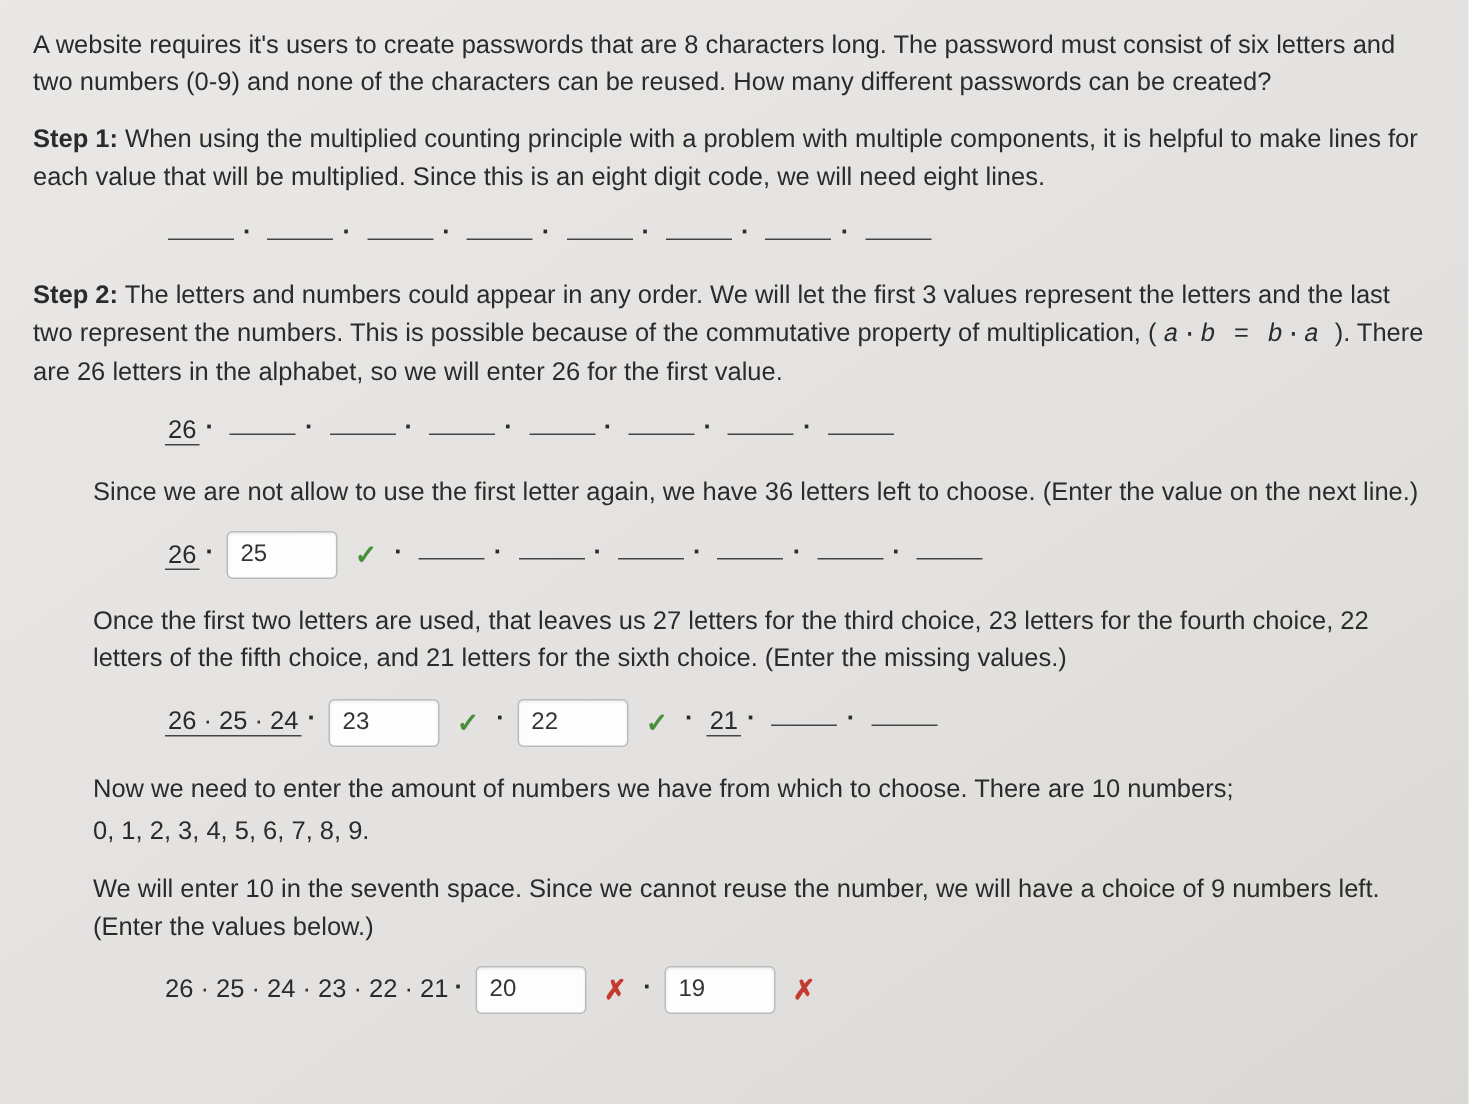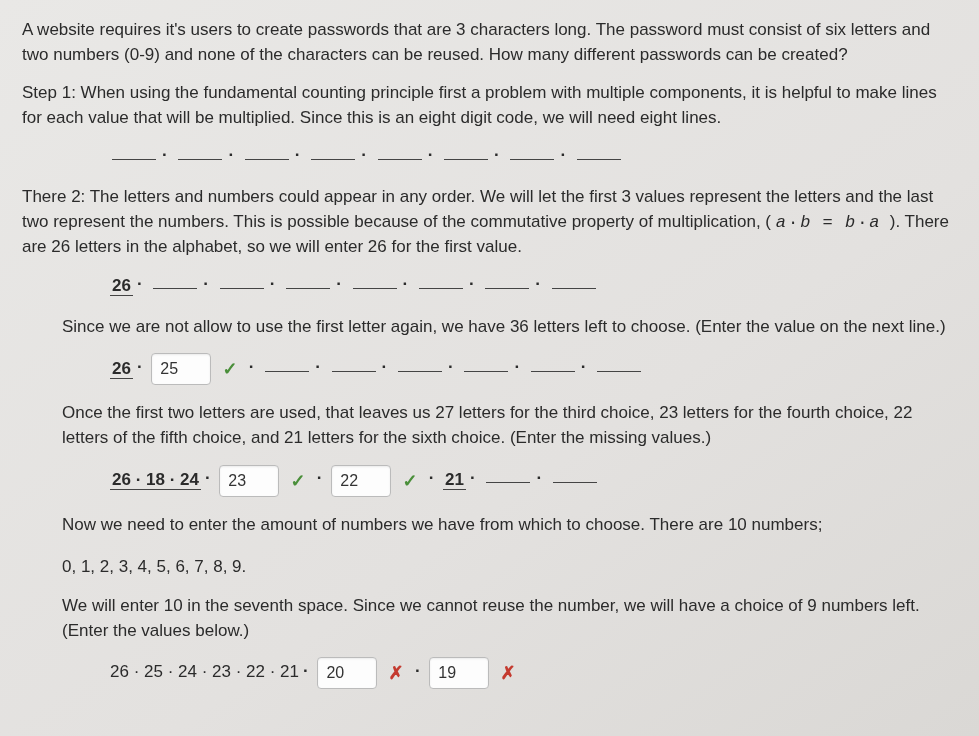--- a/index.html
+++ b/index.html
@@ -8,38 +8,38 @@
     padding: 18px 22px;
     width: 979px;
     font-family: "Segoe UI", "Helvetica Neue", Arial, sans-serif;
     font-size: 17px;
     line-height: 1.45;
     color: #2b2b2b;
     background: linear-gradient(145deg, #e9e8e6 0%, #e3e1df 60%, #dad8d5 100%);
     background-attachment: fixed;
   }
   p { margin: 0 0 14px 0; }
-  b { font-weight: 400; }
+  b { font-weight: 700; }
   .indent { padding-left: 40px; }
   .indent2 { padding-left: 88px; }
   .blank {
     display: inline-block;
     border-bottom: 1.5px solid #444;
     width: 44px;
     height: 0.9em;
     vertical-align: baseline;
     margin: 0 2px;
     position: relative;
     top: -2px;
   }
   .dot { margin: 0 4px; font-weight: 700; position: relative; top: -2px; }
-  .static { border-bottom: 1.5px solid #444; padding: 0 2px; font-weight: bold; }
+  .static { border-bottom: 1.5px solid #444; padding: 0 2px; }
   .row { margin: 8px 0 16px 0; white-space: nowrap; }
   input.answer {
-    width: 60px;
+    width: 74px;
     height: 32px;
     font-size: 16px;
     padding: 2px 8px;
     border: 1px solid #bbb;
     border-radius: 4px;
     background: #fdfdfd;
     color: #333;
     vertical-align: middle;
     box-shadow: inset 0 1px 2px rgba(0,0,0,0.08);
   }
@@ -53,39 +53,39 @@
     margin-left: 4px;
   }
   .correct { color: #4a8f3a; }
   .wrong { color: #c43a2f; }
   .math { font-family: Liberation Mono, monospace; font-style: italic; }
   .math .op { font-style: normal; margin: 0 2px; }
 </style>
 </head>
 <body>
 
-<p>A website requires it's users to create passwords that are 3 characters long. The password must consist of six letters and two numbers (0-9) and none of the characters can be reused. How many different passwords can be created?</p>
+<p>A website requires it's users to create passwords that are 8 characters long. The password must consist of six letters and two numbers (0-9) and none of the characters can be reused. How many different passwords can be created?</p>
 
 <p>
-  <b>Step 1:</b><span> When using the fundamental counting principle first a problem with multiple components, it is helpful to make lines for each value that will be multiplied. Since this is an eight digit code, we will need eight lines.</span>
+  <b>Step 1:</b><span> When using the multiplied counting principle with a problem with multiple components, it is helpful to make lines for each value that will be multiplied. Since this is an eight digit code, we will need eight lines.</span>
 </p>
 
 <div class="row indent2">
   <span class="blank"></span><span class="dot">·</span>
   <span class="blank"></span><span class="dot">·</span>
   <span class="blank"></span><span class="dot">·</span>
   <span class="blank"></span><span class="dot">·</span>
   <span class="blank"></span><span class="dot">·</span>
   <span class="blank"></span><span class="dot">·</span>
   <span class="blank"></span><span class="dot">·</span>
   <span class="blank"></span>
 </div>
 
 <p>
-  <b>There 2:</b><span> The letters and numbers could appear in any order. We will let the first 3 values represent the letters and the last two represent the numbers. This is possible because of the commutative property of multiplication, (</span>
+  <b>Step 2:</b><span> The letters and numbers could appear in any order. We will let the first 3 values represent the letters and the last two represent the numbers. This is possible because of the commutative property of multiplication, (</span>
   <span class="math">
     <span>a</span><span class="op">·</span><span>b</span>
     <span class="op">=</span>
     <span>b</span><span class="op">·</span><span>a</span>
   </span><span>). There are 26 letters in the alphabet, so we will enter 26 for the first value.</span>
 </p>
 
 <div class="row indent2">
   <span class="static">26</span><span class="dot">·</span>
   <span class="blank"></span><span class="dot">·</span>
@@ -108,33 +108,33 @@
   <span class="blank"></span><span class="dot">·</span>
   <span class="blank"></span><span class="dot">·</span>
   <span class="blank"></span><span class="dot">·</span>
   <span class="blank"></span><span class="dot">·</span>
   <span class="blank"></span>
 </div>
 
 <p class="indent">Once the first two letters are used, that leaves us 27 letters for the third choice, 23 letters for the fourth choice, 22 letters of the fifth choice, and 21 letters for the sixth choice. (Enter the missing values.)</p>
 
 <div class="row indent2">
-  <span class="static">26 · 18 · 24</span><span class="dot">·</span>
+  <span class="static">26 · 25 · 24</span><span class="dot">·</span>
   <input class="answer" value="23" style="">
   <span class="mark correct">✓</span>
   <span class="dot">·</span>
   <input class="answer" value="22" style="">
   <span class="mark correct">✓</span>
   <span class="dot">·</span>
   <span class="static">21</span><span class="dot">·</span>
   <span class="blank"></span><span class="dot">·</span>
   <span class="blank"></span>
 </div>
 
-<p class="indent" style="margin-bottom:18px;">
+<p class="indent" style="margin-bottom:4px;">
   <span>Now we need to enter the amount of numbers we have from which to choose. There are 10 numbers; </span>
 </p>
 <p class="indent">0, 1, 2, 3, 4, 5, 6, 7, 8, 9.</p>
 
 <p class="indent">We will enter 10 in the seventh space. Since we cannot reuse the number, we will have a choice of 9 numbers left. (Enter the values below.)</p>
 
 <div class="row indent2">
   <span>26 · 25 · 24 · 23 · 22 · 21</span><span class="dot">·</span>
   <input class="answer" value="20" style="">
   <span class="mark wrong">✗</span>

